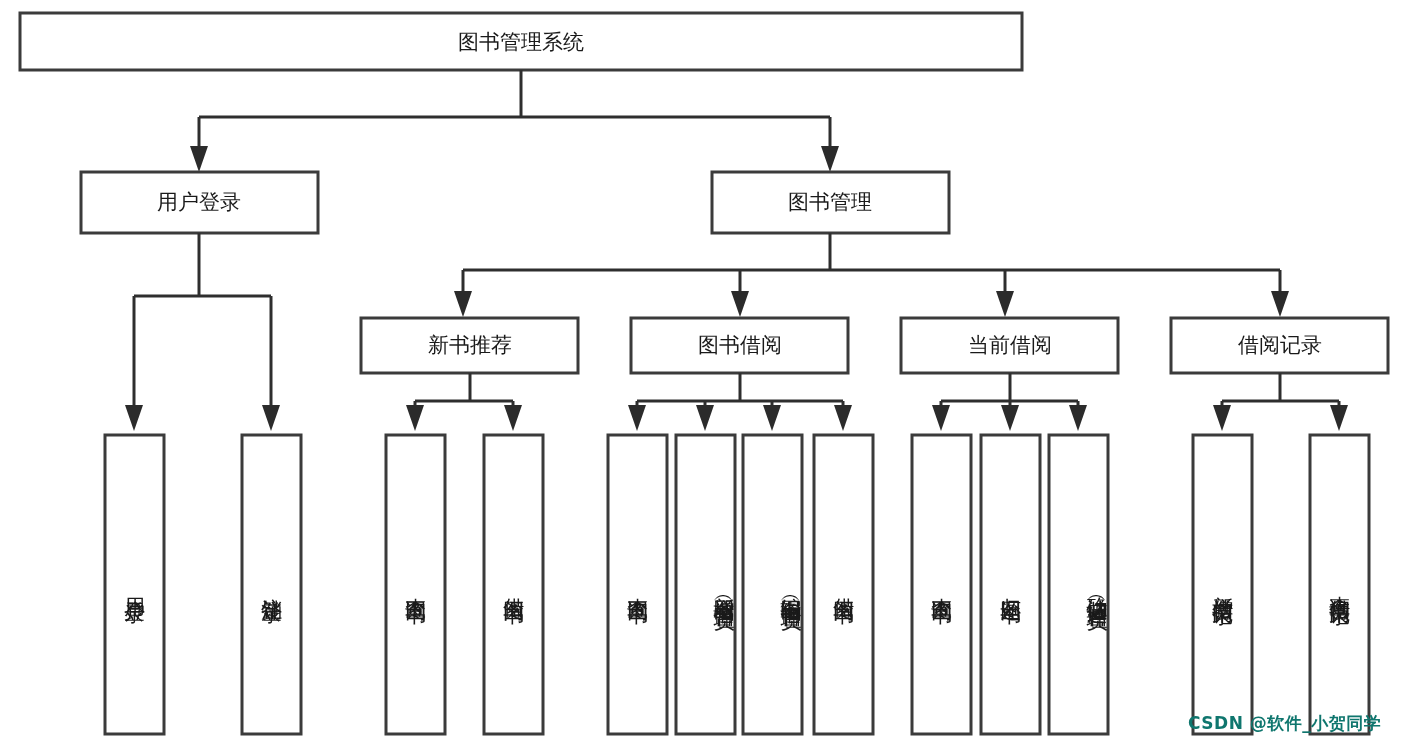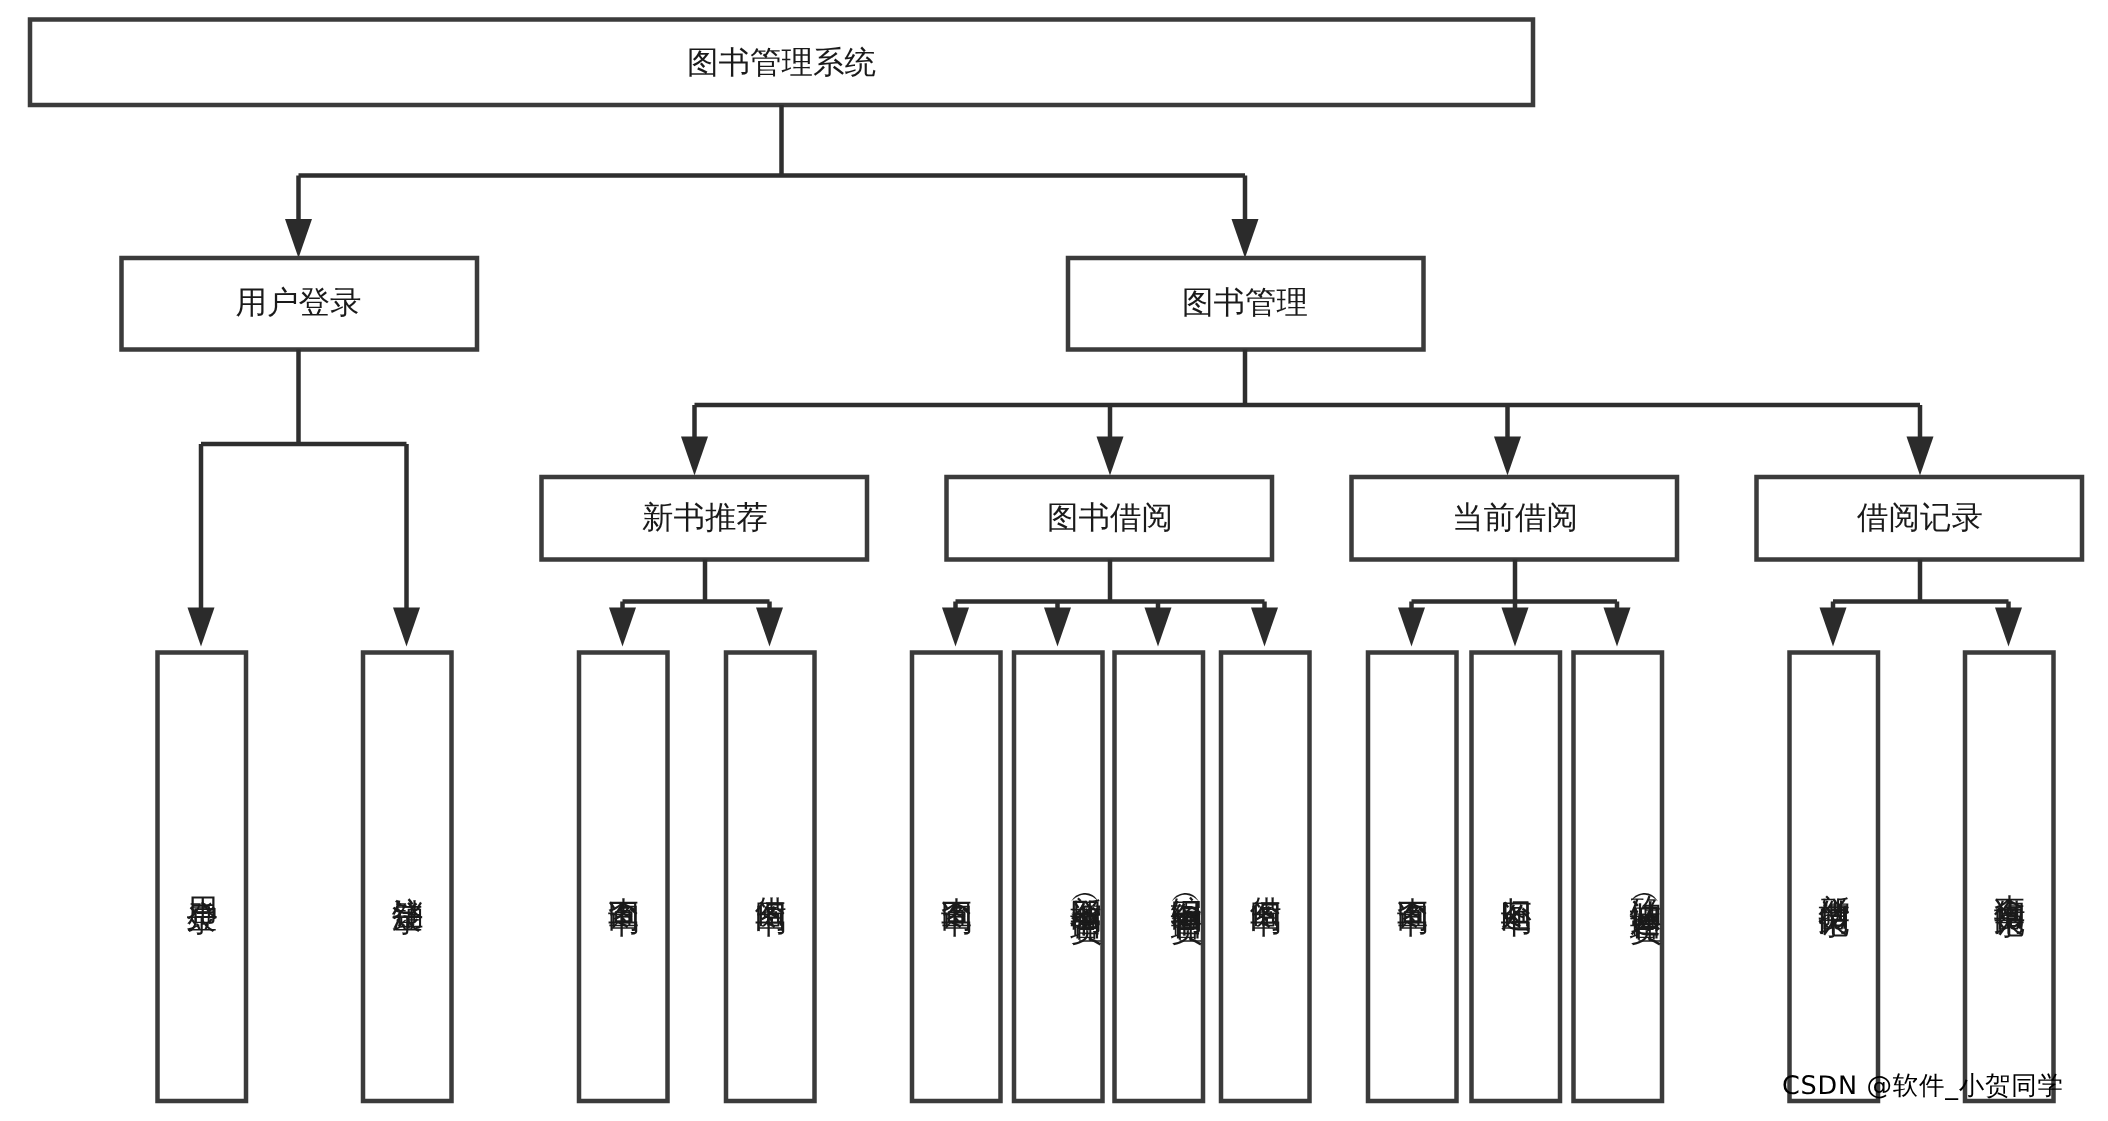--- a/index.html
+++ b/index.html
@@ -65,23 +65,24 @@
     align-items: center;
     justify-content: center;
     pointer-events: none;
   }
   .watermark {
     position: absolute;
     left: 1188px;
     top: 712px;
     font-family: "DejaVu Sans", "Liberation Sans", sans-serif;
     font-size: 17px;
-    color: #000000;
+    color: #0f766e;
     white-space: nowrap;
     letter-spacing: 0.5px;
+    font-weight: bold;
   }
 </style>
 </head>
 <body>
 
 <div id="diagram-root">
 
   <svg class="diagram-canvas" viewBox="0 0 1405 747" xmlns="http://www.w3.org/2000/svg">
 
     <defs>

